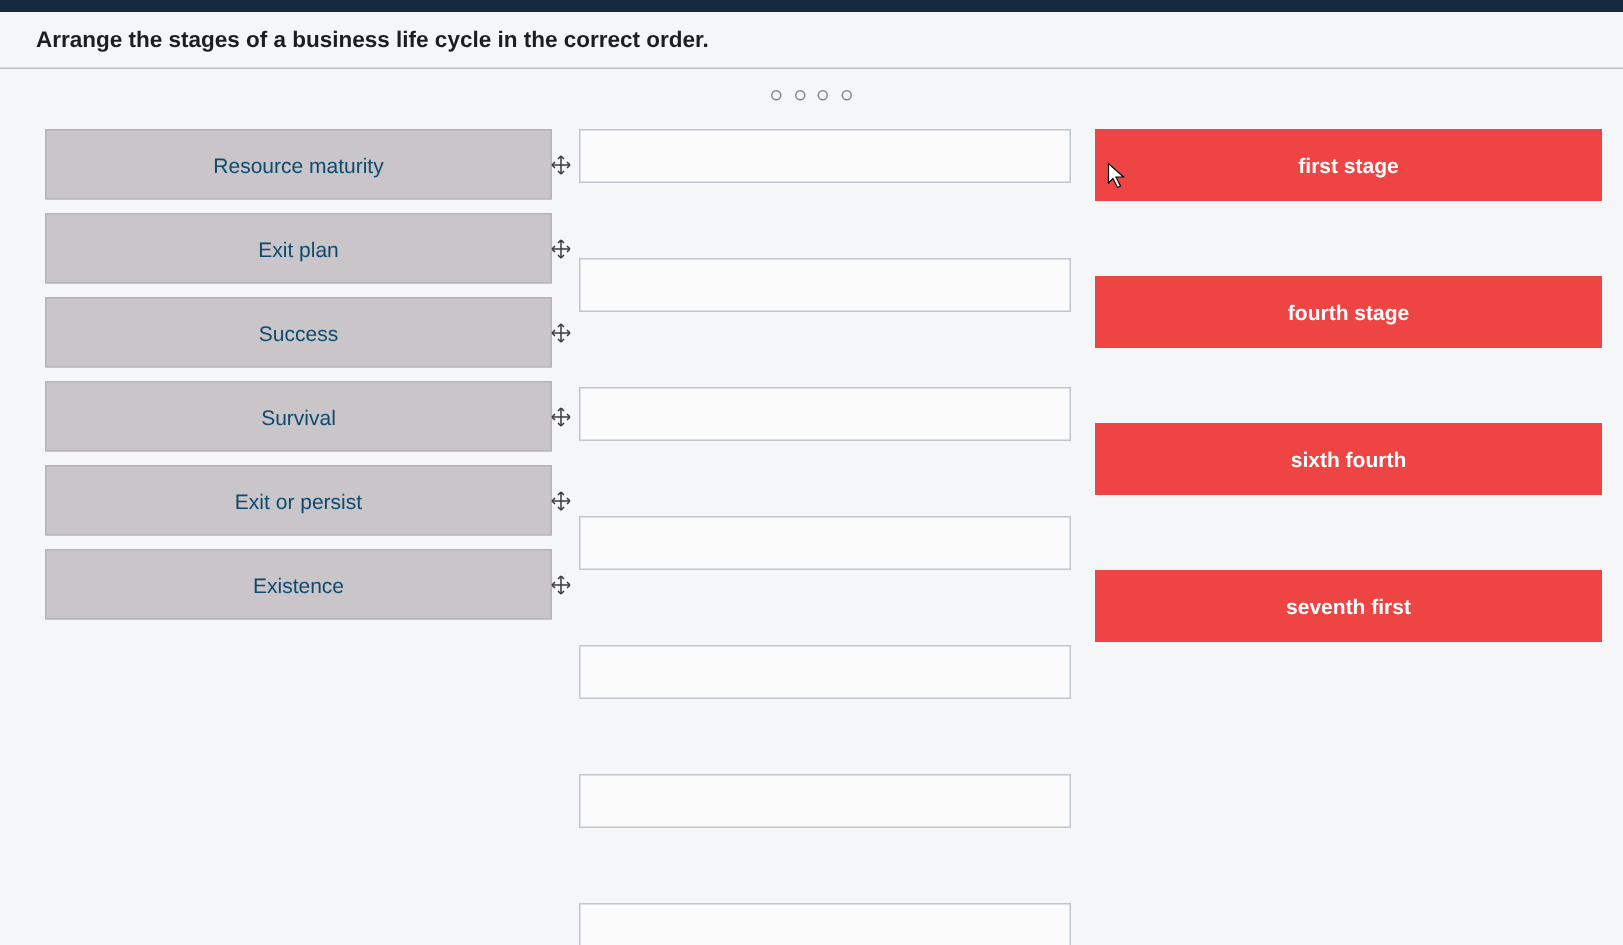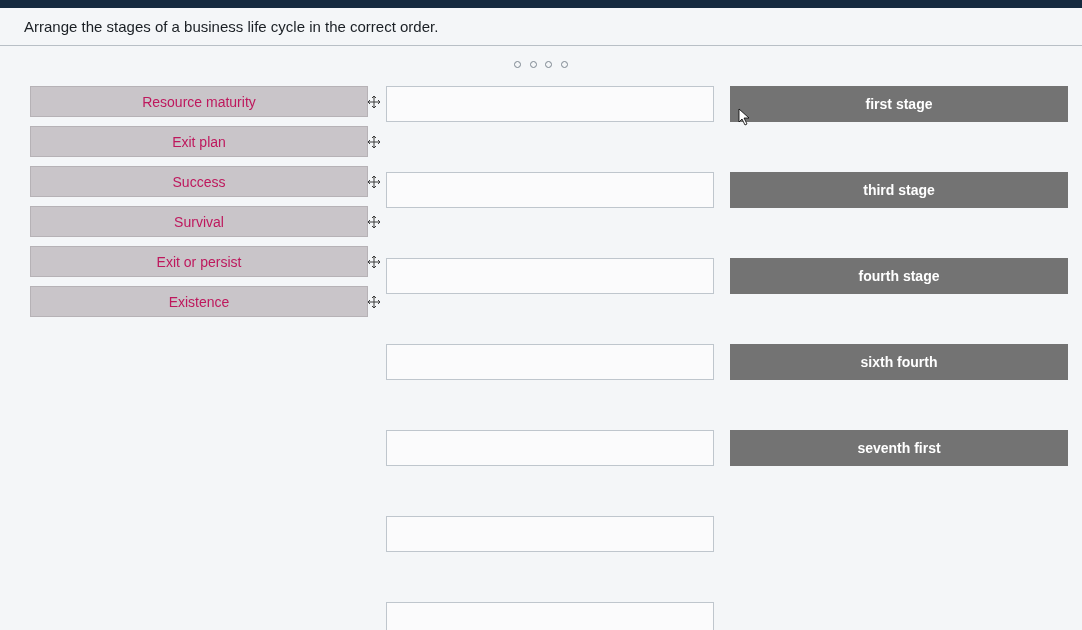--- a/index.html
+++ b/index.html
@@ -11,20 +11,21 @@
       position: relative;
     }
     .topbar {
       height: 8px;
       background: #152a3f;
     }
     .prompt-row {
       padding: 10px 13px 10px 24px;
       color: #1a1f24;
       font-size: 15px;
+      font-weight: bold;
     }
     .divider {
       height: 1px;
       background: #b8bfc6;
       margin: 0 0 0 0;
     }
     .progress-dots {
       text-align: center;
       padding: 8px 0 14px 0;
     }
@@ -55,27 +56,27 @@
       gap: 50px;
       padding-top: 0;
     }
     .col-target {
       width: 340px;
       margin-left: 16px;
       gap: 50px;
     }
     .source-item {
       position: relative;
-      height: 31px;
+      height: 47px;
       background: #c9c5c9;
       border: 1px solid #b6b2b6;
       display: flex;
       align-items: center;
       justify-content: center;
-      color: #be185d;
+      color: #0c4a6e;
       font-size: 14px;
       cursor: grab;
     }
     .move-icon {
       position: absolute;
       right: -14px;
       top: 50%;
       transform: translate(0, -50%);
       width: 14px;
       height: 14px;
@@ -83,22 +84,22 @@
       align-items: center;
       justify-content: center;
     }
     .move-icon svg { display: block; }
     .drop-slot {
       height: 36px;
       border: 1px solid #bfc6cd;
       background: #fbfbfc;
     }
     .target-label {
-      height: 36px;
-      background: #737373;
+      height: 48px;
+      background: #ef4444;
       color: #ffffff;
       display: flex;
       align-items: center;
       justify-content: center;
       font-size: 14px;
       font-weight: 600;
     }
     .cursor-overlay {
       position: absolute;
       left: 738px;
@@ -205,23 +206,20 @@
       <div class="drop-slot"></div>
       <div class="drop-slot"></div>
       <div class="drop-slot"></div>
     </div>
 
     <div class="col col-target">
       <div class="target-label">
         <span>first stage</span>
       </div>
       <div class="target-label">
-        <span>third stage</span>
-      </div>
-      <div class="target-label">
         <span>fourth stage</span>
       </div>
       <div class="target-label">
         <span>sixth fourth</span>
       </div>
       <div class="target-label">
         <span>seventh first</span>
       </div>
     </div>
 

